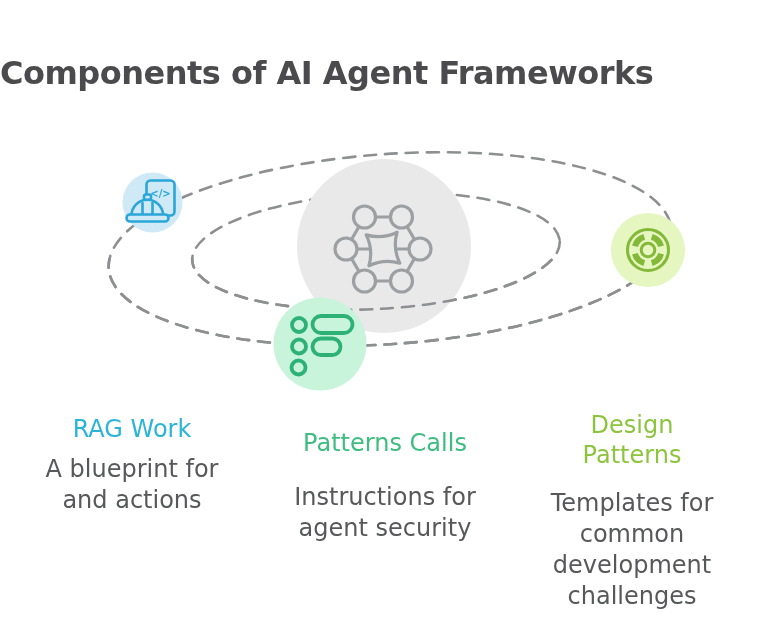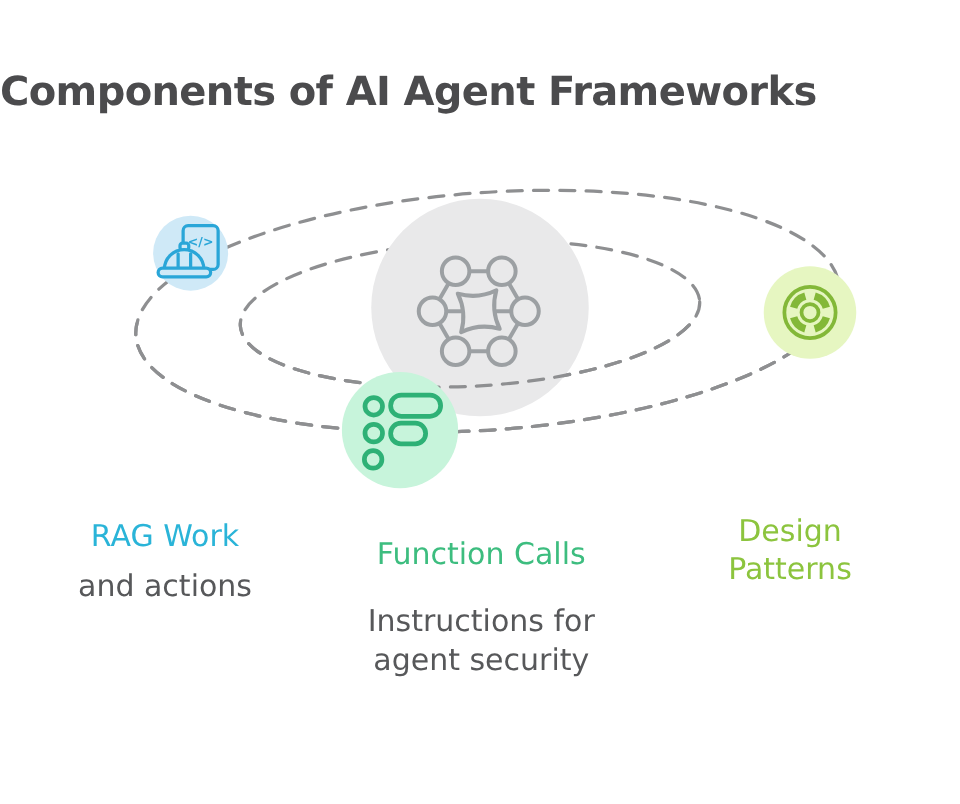--- a/index.html
+++ b/index.html
@@ -188,34 +188,41 @@
         <path class="lime-thick" d="M 651.75 236.93 A 13.6 13.6 0 0 1 661.07 246.25"></path>
       </g>
     </g>
   </svg>
 
   <div class="col col-rag">
     <div class="heading">
       <div class="h-cyan">RAG Work</div>
     </div>
     <div class="body">
+      <div>A blueprint for</div>
       <div>and actions</div>
     </div>
   </div>
 
   <div class="col col-function">
     <div class="heading">
-      <div class="h-green">Function Calls</div>
+      <div class="h-green">Patterns Calls</div>
     </div>
     <div class="body">
       <div>Instructions for</div>
       <div>agent security</div>
     </div>
   </div>
 
   <div class="col col-design">
     <div class="heading">
       <div class="h-lime">Design</div>
       <div class="h-lime">Patterns</div>
     </div>
+    <div class="body">
+      <div>Templates for</div>
+      <div>common</div>
+      <div>development</div>
+      <div>challenges</div>
+    </div>
   </div>
 
 </div>
 
 </body></html>

